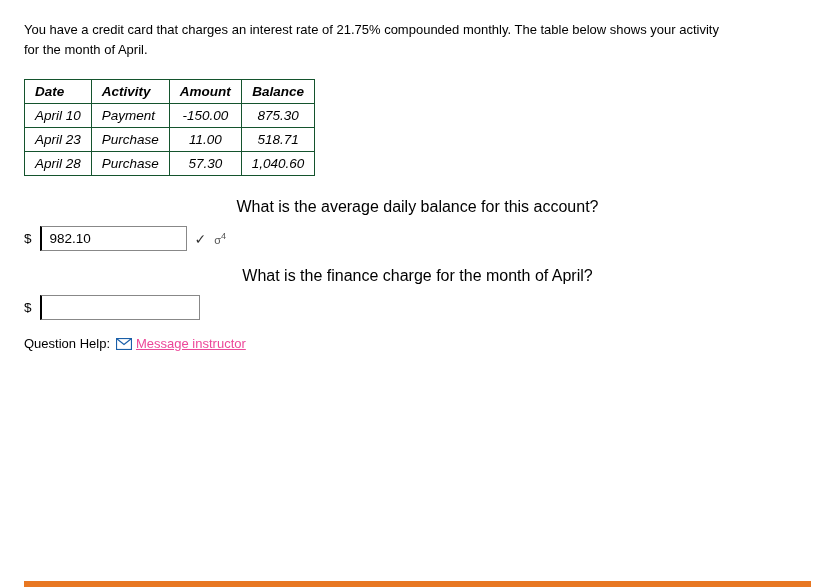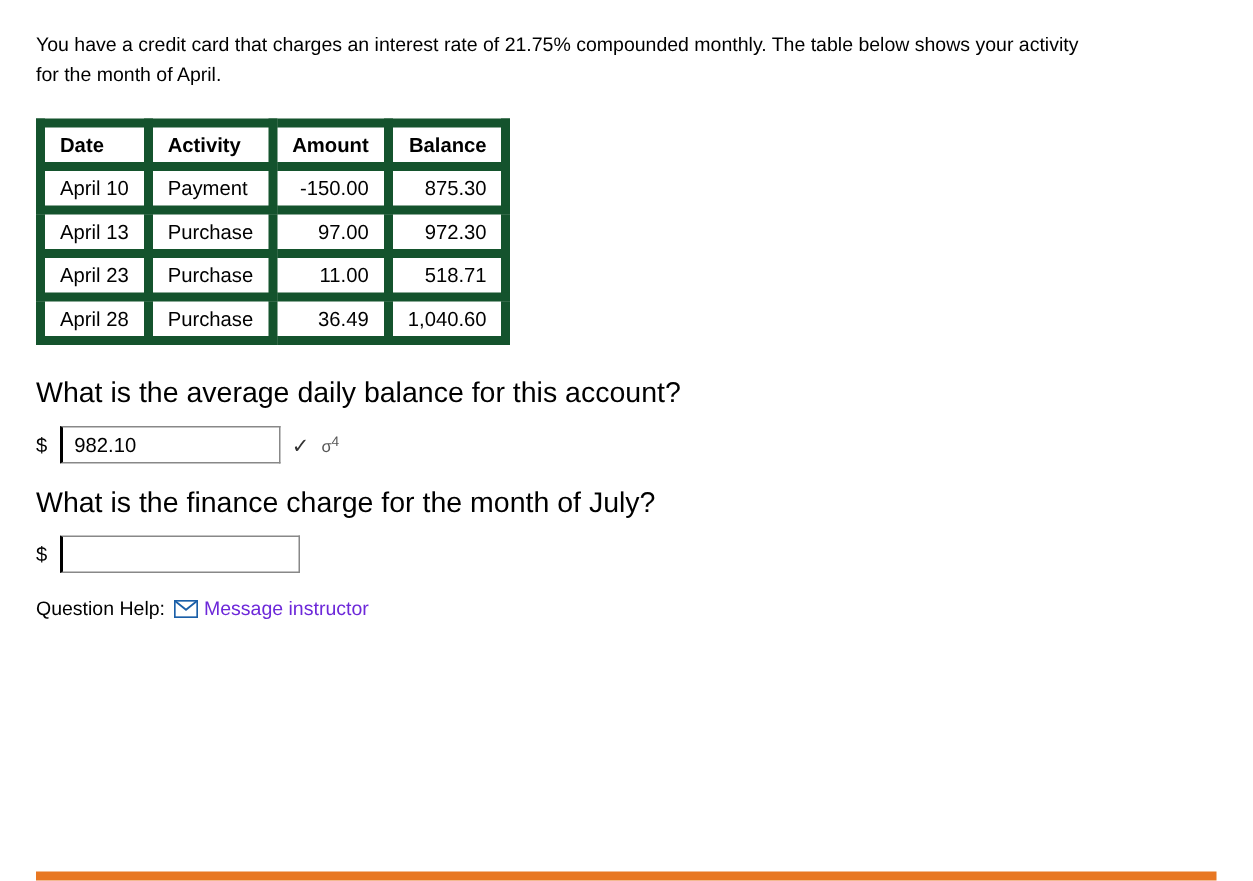--- a/index.html
+++ b/index.html
@@ -19,34 +19,36 @@
       max-width: 700px;
     }
     .table-container {
       margin-bottom: 22px;
     }
     table {
       border-collapse: collapse;
       font-size: 13.5px;
     }
     table th, table td {
-      border: 6px solid #14532d;
+      border: 1px solid #14532d;
       padding: 4px 10px;
       text-align: left;
+      font-style: italic;
     }
     table th {
       background: #fff;
       font-weight: bold;
     }
     .col-amount, .col-balance {
-      text-align: right;
+      text-align: center;
     }
     .question-text {
-      font-size: 19px;
+      font-size: 16px;
       margin-bottom: 10px;
+      text-align: center;
     }
     .answer-row {
       display: flex;
       align-items: center;
       gap: 8px;
       margin-bottom: 16px;
     }
     .dollar-label {
       font-size: 13.5px;
     }
@@ -76,21 +78,22 @@
       outline: none;
     }
     .question-help {
       font-size: 13px;
       margin-top: 14px;
       display: flex;
       align-items: flex-start;
       gap: 6px;
     }
     .message-link {
-      color: #6d28d9;
+      color: #ec4899;
+      text-decoration: underline;
       cursor: pointer;
       display: flex;
       align-items: center;
       gap: 4px;
     }
     .divider-bottom {
       position: absolute;
       bottom: 0;
       left: 0;
       right: 0;
@@ -120,51 +123,45 @@
         </tr>
       </thead>
       <tbody id="table-body">
           <tr>
             <td>April 10</td>
             <td>Payment</td>
             <td class="col-amount">-150.00</td>
             <td class="col-balance">875.30</td>
           </tr>
           <tr>
-            <td>April 13</td>
-            <td>Purchase</td>
-            <td class="col-amount">97.00</td>
-            <td class="col-balance">972.30</td>
-          </tr>
-          <tr>
             <td>April 23</td>
             <td>Purchase</td>
             <td class="col-amount">11.00</td>
             <td class="col-balance">518.71</td>
           </tr>
           <tr>
             <td>April 28</td>
             <td>Purchase</td>
-            <td class="col-amount">36.49</td>
+            <td class="col-amount">57.30</td>
             <td class="col-balance">1,040.60</td>
           </tr>
         </tbody>
     </table>
   </div>
 
   <p class="question-text">What is the average daily balance for this account?</p>
 
   <div class="answer-row">
     <span class="dollar-label">$</span>
     <input class="answer-input" type="text" value="982.10" style="">
     <span class="check-icon">✓</span>
     <span class="superscript-icon">σ<sup>4</sup></span>
   </div>
 
-  <p class="question-text">What is the finance charge for the month of July?</p>
+  <p class="question-text">What is the finance charge for the month of April?</p>
 
   <div class="answer-row">
     <span class="dollar-label">$</span>
     <input class="finance-input" type="text" value="" style="">
   </div>
 
   <div class="question-help">
     <span>Question Help:</span>
     <span class="message-link">
       <svg width="16" height="12" viewBox="0 0 16 12" xmlns="http://www.w3.org/2000/svg">

